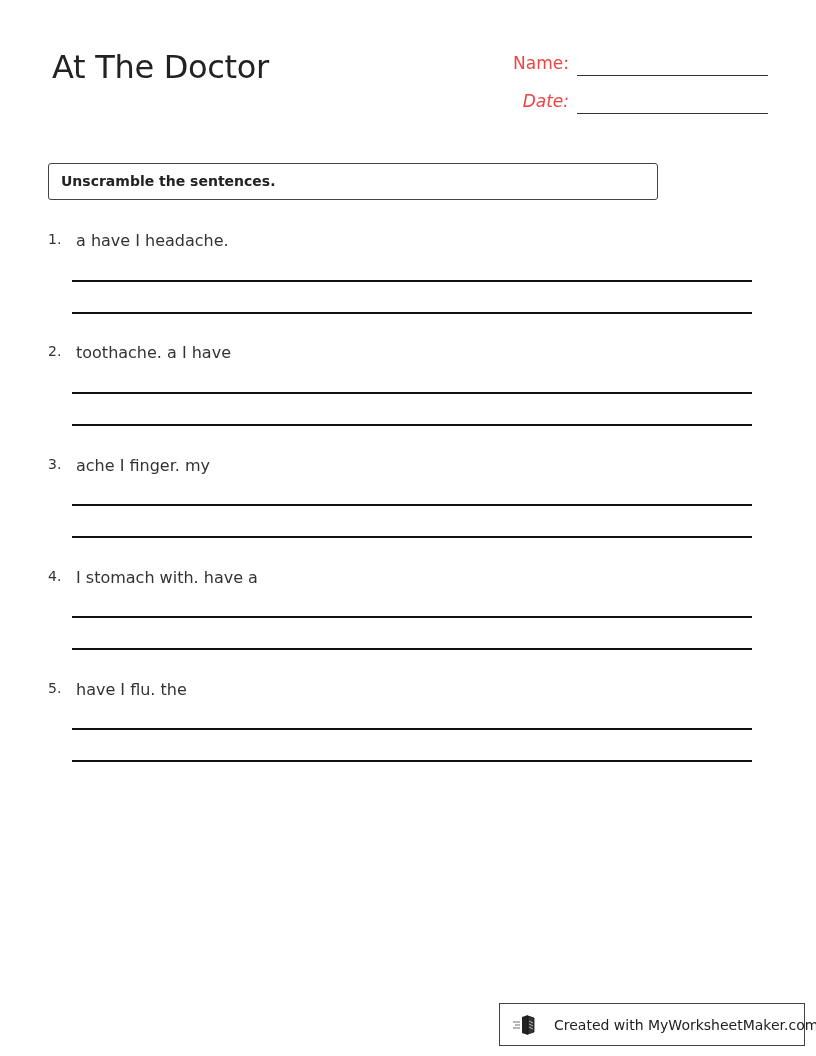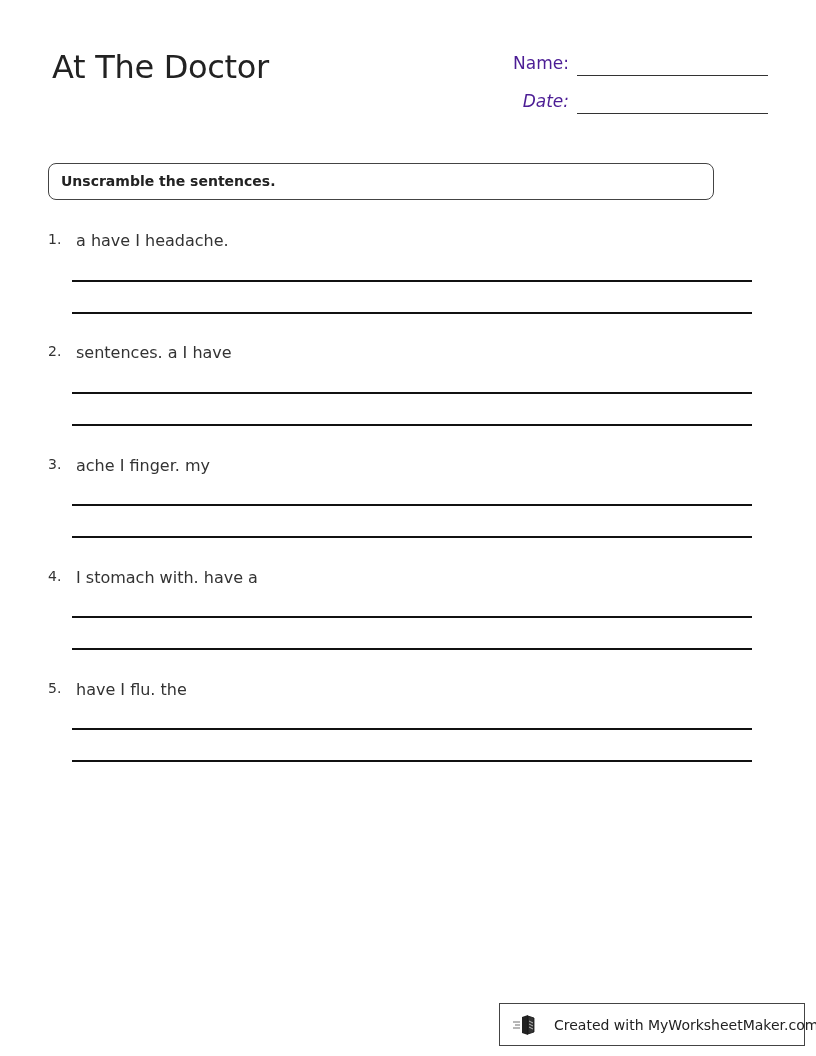--- a/index.html
+++ b/index.html
@@ -1,24 +1,24 @@
 <!DOCTYPE html>
 <html><head>
 <meta charset="utf-8">
 <style>
   html, body { margin: 0; padding: 0; background: #ffffff; }
   body { width: 816px; height: 1056px; position: relative; overflow: hidden;
          font-family: "DejaVu Sans", "Liberation Sans", sans-serif; color: #222; }
   .title { position: absolute; left: 52px; top: 48px; font-size: 32px; font-weight: normal;
            color: #222; letter-spacing: -0.3px; margin: 0; }
   .field { position: absolute; display: flex; align-items: flex-end; }
-  .field-label { font-size: 17px; color: #4c1d95; text-align: right; width: 80px; margin-right: 8px; line-height: 20px; }
+  .field-label { font-size: 17px; color: #ef4444; text-align: right; width: 80px; margin-right: 8px; line-height: 20px; }
   .field-line { width: 191px; border-bottom: 1.5px solid #333; height: 20px; margin-bottom: -3px; }
-  .instr-box { position: absolute; left: 48px; top: 163px; width: 666px; height: 37px;
-               border: 1.5px solid #444; border-radius: 8px; box-sizing: border-box; text-align: right; }
+  .instr-box { position: absolute; left: 48px; top: 163px; width: 610px; height: 37px;
+               border: 1.5px solid #444; border-radius: 3px; box-sizing: border-box; text-align: right; }
   .instr-text { position: absolute; left: 12px; top: 9px; font-size: 14px; font-weight: bold; color: #222; }
   .item { position: absolute; left: 48px; width: 710px; }
   .item-num { position: absolute; left: 0; top: 0; font-size: 14px; color: #333; }
   .item-text { position: absolute; left: 28px; top: 0; font-size: 16px; color: #333; }
   .ans-line { position: absolute; left: 24px; width: 680px; height: 0; border-top: 2.5px solid #111; }
   .footer { position: absolute; left: 499px; top: 1003px; width: 306px; height: 43px;
             border: 1.5px solid #444; box-sizing: border-box; display: flex; align-items: center; }
   .footer-icon { margin-left: 12px; width: 26px; height: 22px; display: inline-block; }
   .footer-text { margin-left: 16px; font-size: 14px; color: #222; white-space: nowrap; }
 </style>
@@ -42,21 +42,21 @@
 
 <div class="item" style="top:231px;">
   <span class="item-num">1.</span>
   <span class="item-text">a have I headache.</span>
   <div class="ans-line" style="top:49px;"></div>
   <div class="ans-line" style="top:81px;"></div>
 </div>
 
 <div class="item" style="top:343px;">
   <span class="item-num">2.</span>
-  <span class="item-text">sentences. a I have</span>
+  <span class="item-text">toothache. a I have</span>
   <div class="ans-line" style="top:49px;"></div>
   <div class="ans-line" style="top:81px;"></div>
 </div>
 
 <div class="item" style="top:456px;">
   <span class="item-num">3.</span>
   <span class="item-text">ache I finger. my</span>
   <div class="ans-line" style="top:48px;"></div>
   <div class="ans-line" style="top:80px;"></div>
 </div>

